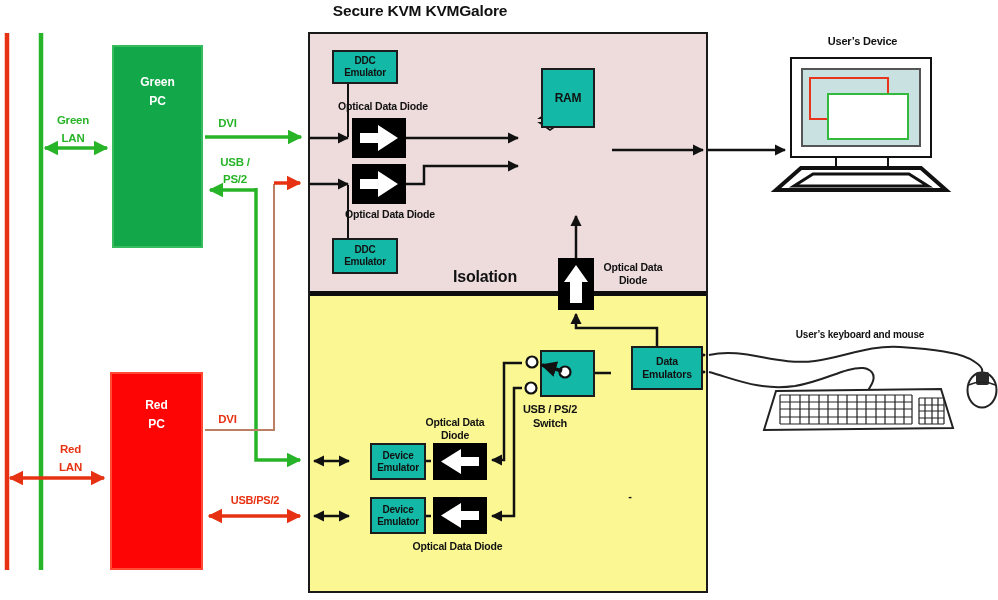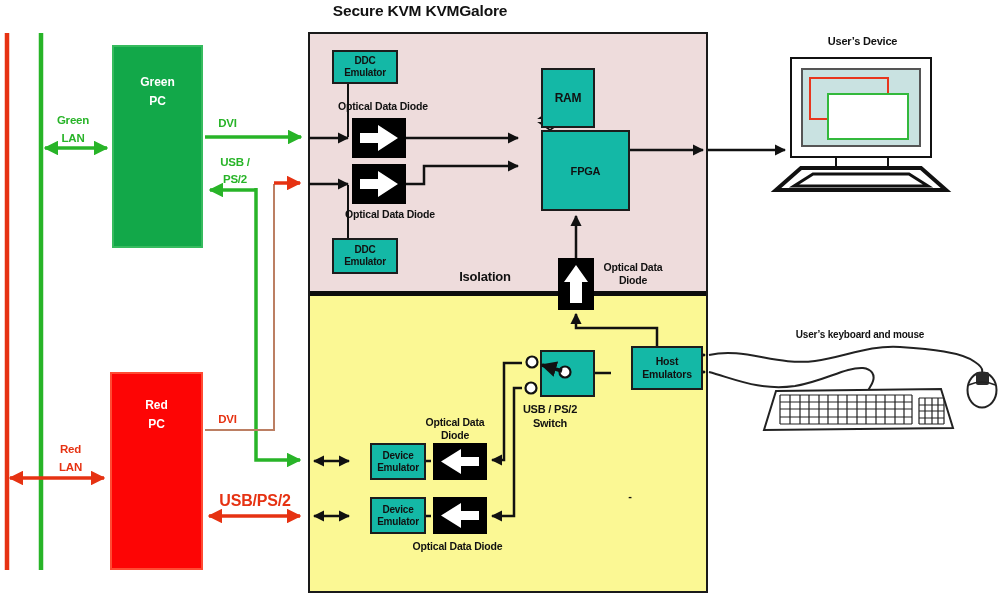--- a/index.html
+++ b/index.html
@@ -132,25 +132,22 @@
     <div>DDC</div>
     <div>Emulator</div>
   </div>
   <div class="box" style="left:314px;top:238px;width:66px;height:36px;font-size:10px;line-height:12px;">
     <div>DDC</div>
     <div>Emulator</div>
   </div>
   <div class="box" style="left:523px;top:68px;width:54px;height:60px;font-size:12px;">
     <div>RAM</div>
   </div>
-  <div class="box" style="left:523px;top:130px;width:89px;height:81px;font-size:11px;">
-    <div>FPGA</div>
-  </div>
   <div class="box" style="left:613px;top:346px;width:72px;height:44px;font-size:10.5px;line-height:13px;">
-    <div>Host</div>
+    <div>Data</div>
     <div>Emulators</div>
   </div>
   <div class="box" style="left:522px;top:350px;width:55px;height:47px;"></div>
   <div class="box" style="left:352px;top:443px;width:56px;height:37px;font-size:10px;line-height:12px;">
     <div>Device</div>
     <div>Emulator</div>
   </div>
   <div class="box" style="left:352px;top:497px;width:56px;height:37px;font-size:10px;line-height:12px;">
     <div>Device</div>
     <div>Emulator</div>
@@ -204,26 +201,26 @@
     <div>Red</div>
     <div>LAN</div>
   </div>
 
   <div class="lbl green-t" style="left:200px;top:117px;width:55px;font-size:11.5px;">DVI</div>
   <div class="lbl green-t" style="left:205px;top:154px;width:60px;font-size:11.5px;line-height:17px;">
     <div>USB /</div>
     <div>PS/2</div>
   </div>
   <div class="lbl red-t" style="left:200px;top:413px;width:55px;font-size:11.5px;">DVI</div>
-  <div class="lbl red-t" style="left:215px;top:494px;width:80px;font-size:16px;">USB/PS/2</div>
+  <div class="lbl red-t" style="left:215px;top:494px;width:80px;font-size:11px;">USB/PS/2</div>
 
   <div class="lbl" style="left:333px;top:100px;width:100px;font-size:10.5px;">Optical Data Diode</div>
   <div class="lbl" style="left:340px;top:208px;width:100px;font-size:10.5px;">Optical Data Diode</div>
 
-  <div class="lbl" style="left:450px;top:270px;width:70px;font-size:13px;">Isolation</div>
+  <div class="lbl" style="left:450px;top:270px;width:70px;font-size:16px;">Isolation</div>
   <div class="lbl" style="left:597px;top:261px;width:72px;font-size:10.5px;">
     <div>Optical Data</div>
     <div>Diode</div>
   </div>
 
   <div class="lbl" style="left:514px;top:402px;width:72px;font-size:11px;line-height:14px;">
     <div>USB / PS/2</div>
     <div>Switch</div>
   </div>
 

